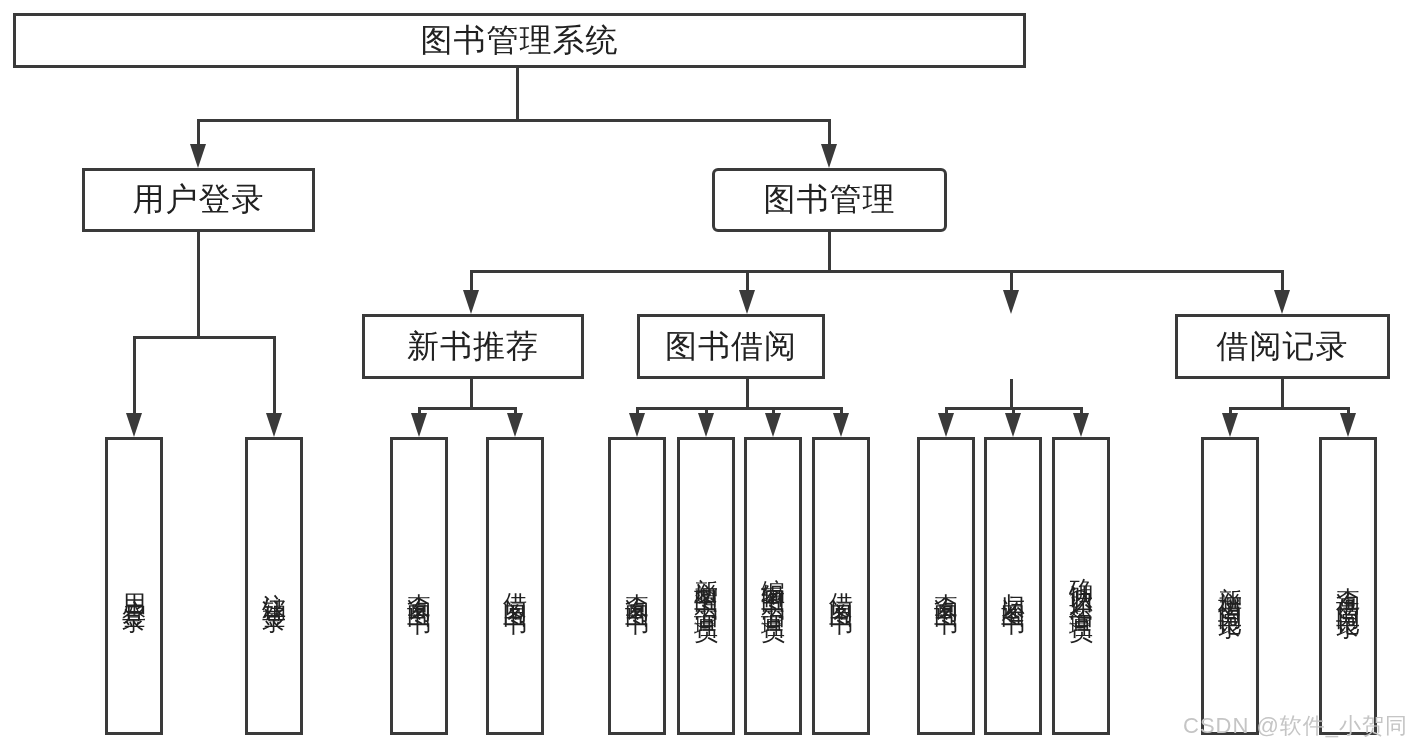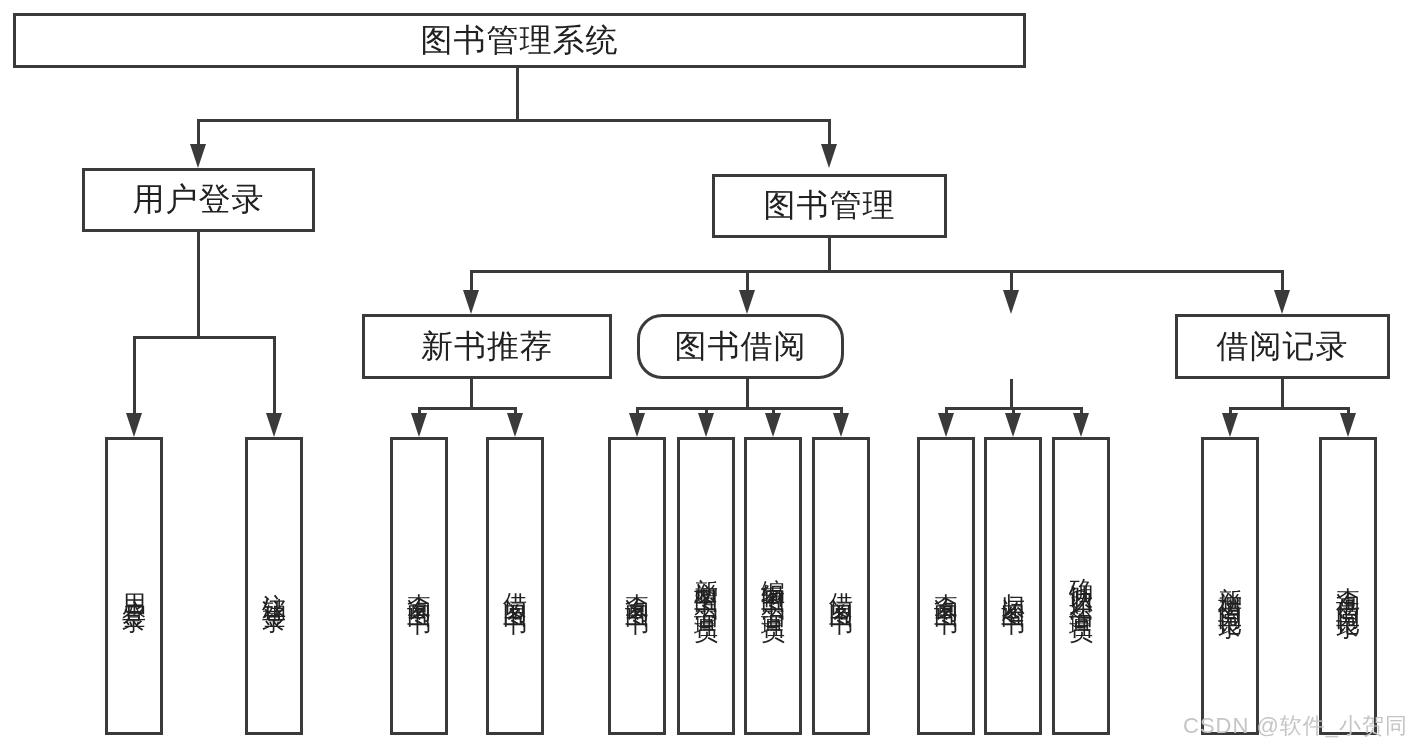--- a/index.html
+++ b/index.html
@@ -43,40 +43,40 @@
   </div>
 
   <div class="line vl" style="left:516px;top:68px;height:54px;"></div>
   <div class="line hl" style="left:197px;top:119px;width:634px;"></div>
   <div class="arrow" style="left:190px;top:119px;height:49px;"></div>
   <div class="arrow" style="left:821px;top:119px;height:49px;"></div>
 
   <div class="box" style="left:82px;top:168px;width:233px;height:64px;">
     <span class="h-label">用户登录</span>
   </div>
-  <div class="box" style="left:712px;top:174px;width:235px;height:64px;">
+  <div class="box" style="left:712px;top:168px;width:235px;height:64px;border-radius:6px;">
     <span class="h-label">图书管理</span>
   </div>
 
   <div class="line vl" style="left:197px;top:232px;height:107px;"></div>
   <div class="line hl" style="left:133px;top:336px;width:142px;"></div>
   <div class="arrow" style="left:126px;top:336px;height:101px;"></div>
   <div class="arrow" style="left:266px;top:336px;height:101px;"></div>
 
   <div class="line vl" style="left:828px;top:232px;height:41px;"></div>
   <div class="line hl" style="left:470px;top:270px;width:813px;"></div>
   <div class="arrow" style="left:463px;top:270px;height:44px;"></div>
   <div class="arrow" style="left:739px;top:270px;height:44px;"></div>
   <div class="arrow" style="left:1003px;top:270px;height:44px;"></div>
   <div class="arrow" style="left:1274px;top:270px;height:44px;"></div>
 
-  <div class="box" style="left:362px;top:314px;width:250px;height:65px;">
+  <div class="box" style="left:362px;top:314px;width:222px;height:65px;">
     <span class="h-label">新书推荐</span>
   </div>
-  <div class="box" style="left:637px;top:314px;width:207px;height:65px;border-radius:25px;">
+  <div class="box" style="left:637px;top:314px;width:188px;height:65px;">
     <span class="h-label">图书借阅</span>
   </div>
   <div class="box" style="left:1175px;top:314px;width:215px;height:65px;">
     <span class="h-label">借阅记录</span>
   </div>
 
   <div class="line vl" style="left:470px;top:379px;height:31px;"></div>
   <div class="line hl" style="left:418px;top:407px;width:99px;"></div>
   <div class="arrow" style="left:411px;top:407px;height:30px;"></div>
   <div class="arrow" style="left:507px;top:407px;height:30px;"></div>

